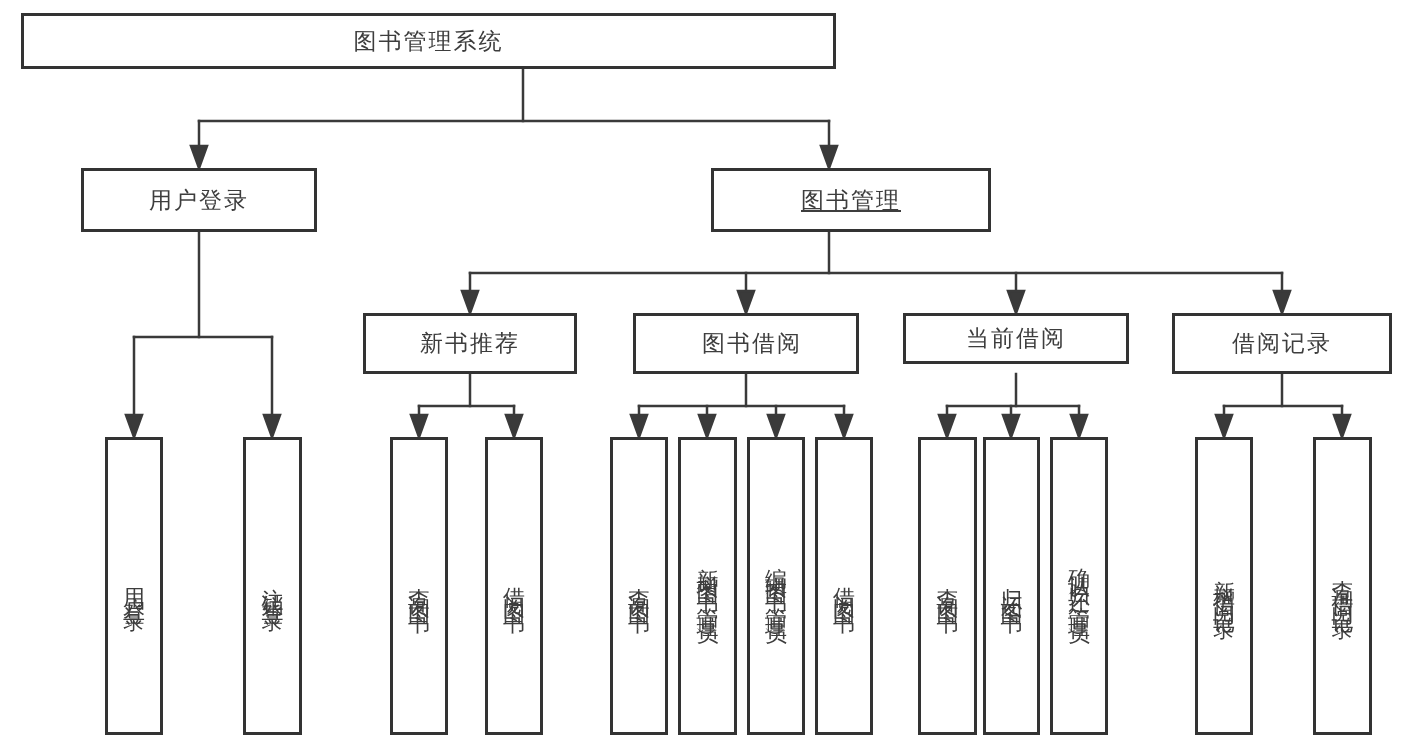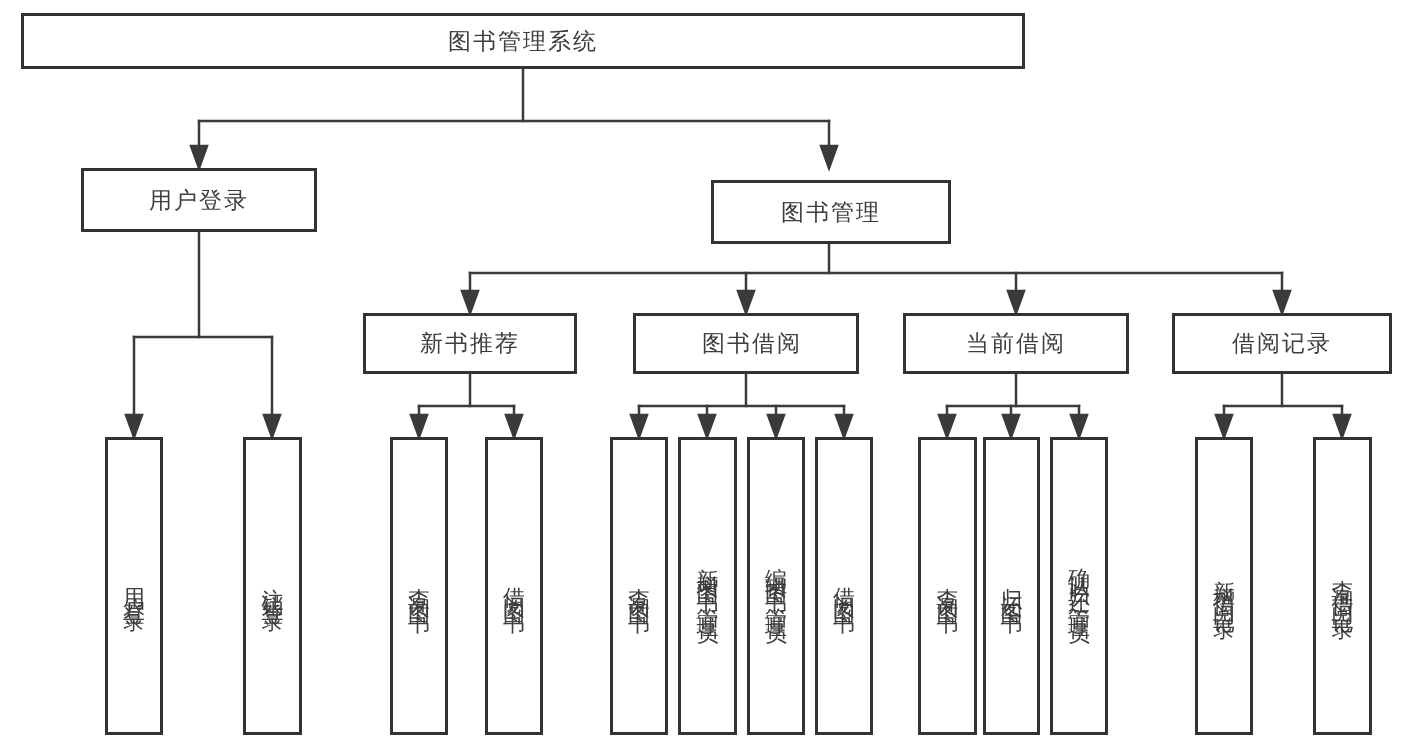--- a/index.html
+++ b/index.html
@@ -125,28 +125,28 @@
     <g>
       <line x1="1282" y1="374" x2="1282" y2="406"></line>
       <line x1="1224" y1="406" x2="1342" y2="406"></line>
       <line x1="1224" y1="406" x2="1224" y2="418"></line>
       <line x1="1342" y1="406" x2="1342" y2="418"></line>
       <polygon points="1224,437 1216,415 1232,415"></polygon>
       <polygon points="1342,437 1334,415 1350,415"></polygon>
     </g>
   </svg>
 
-  <div class="node hbox" style="left:21px; top:13px; width:1004px; height:56px;">图书管理系统</div>
+  <div class="node hbox" style="left:21px; top:13px; width:815px; height:56px;">图书管理系统</div>
 
   <div class="node hbox" style="left:81px; top:168px; width:236px; height:64px;">用户登录</div>
-  <div class="node hbox" style="left:711px; top:180px; width:240px; height:64px;">图书管理</div>
+  <div class="node hbox" style="left:711px; top:168px; width:280px; height:64px;text-decoration:underline;">图书管理</div>
 
   <div class="node hbox" style="left:363px; top:313px; width:214px; height:61px;">新书推荐</div>
   <div class="node hbox" style="left:633px; top:313px; width:226px; height:61px;padding-left:12px;">图书借阅</div>
-  <div class="node hbox" style="left:903px; top:313px; width:226px; height:61px;text-align:center;">当前借阅</div>
+  <div class="node hbox" style="left:903px; top:313px; width:226px; height:51px;text-align:center;">当前借阅</div>
   <div class="node hbox" style="left:1172px; top:313px; width:220px; height:61px;">借阅记录</div>
 
   <div class="node vbox" style="left:105px; top:437px; width:58px; height:298px;">用户登录</div>
   <div class="node vbox" style="left:243px; top:437px; width:59px; height:298px;">注销登录</div>
 
   <div class="node vbox" style="left:390px; top:437px; width:58px; height:298px;">查询图书</div>
   <div class="node vbox" style="left:485px; top:437px; width:58px; height:298px;">借阅图书</div>
 
   <div class="node vbox" style="left:610px; top:437px; width:58px; height:298px;">查询图书</div>
   <div class="node vbox" style="left:678px; top:437px; width:59px; height:298px;">新增图书（管理员）</div>

